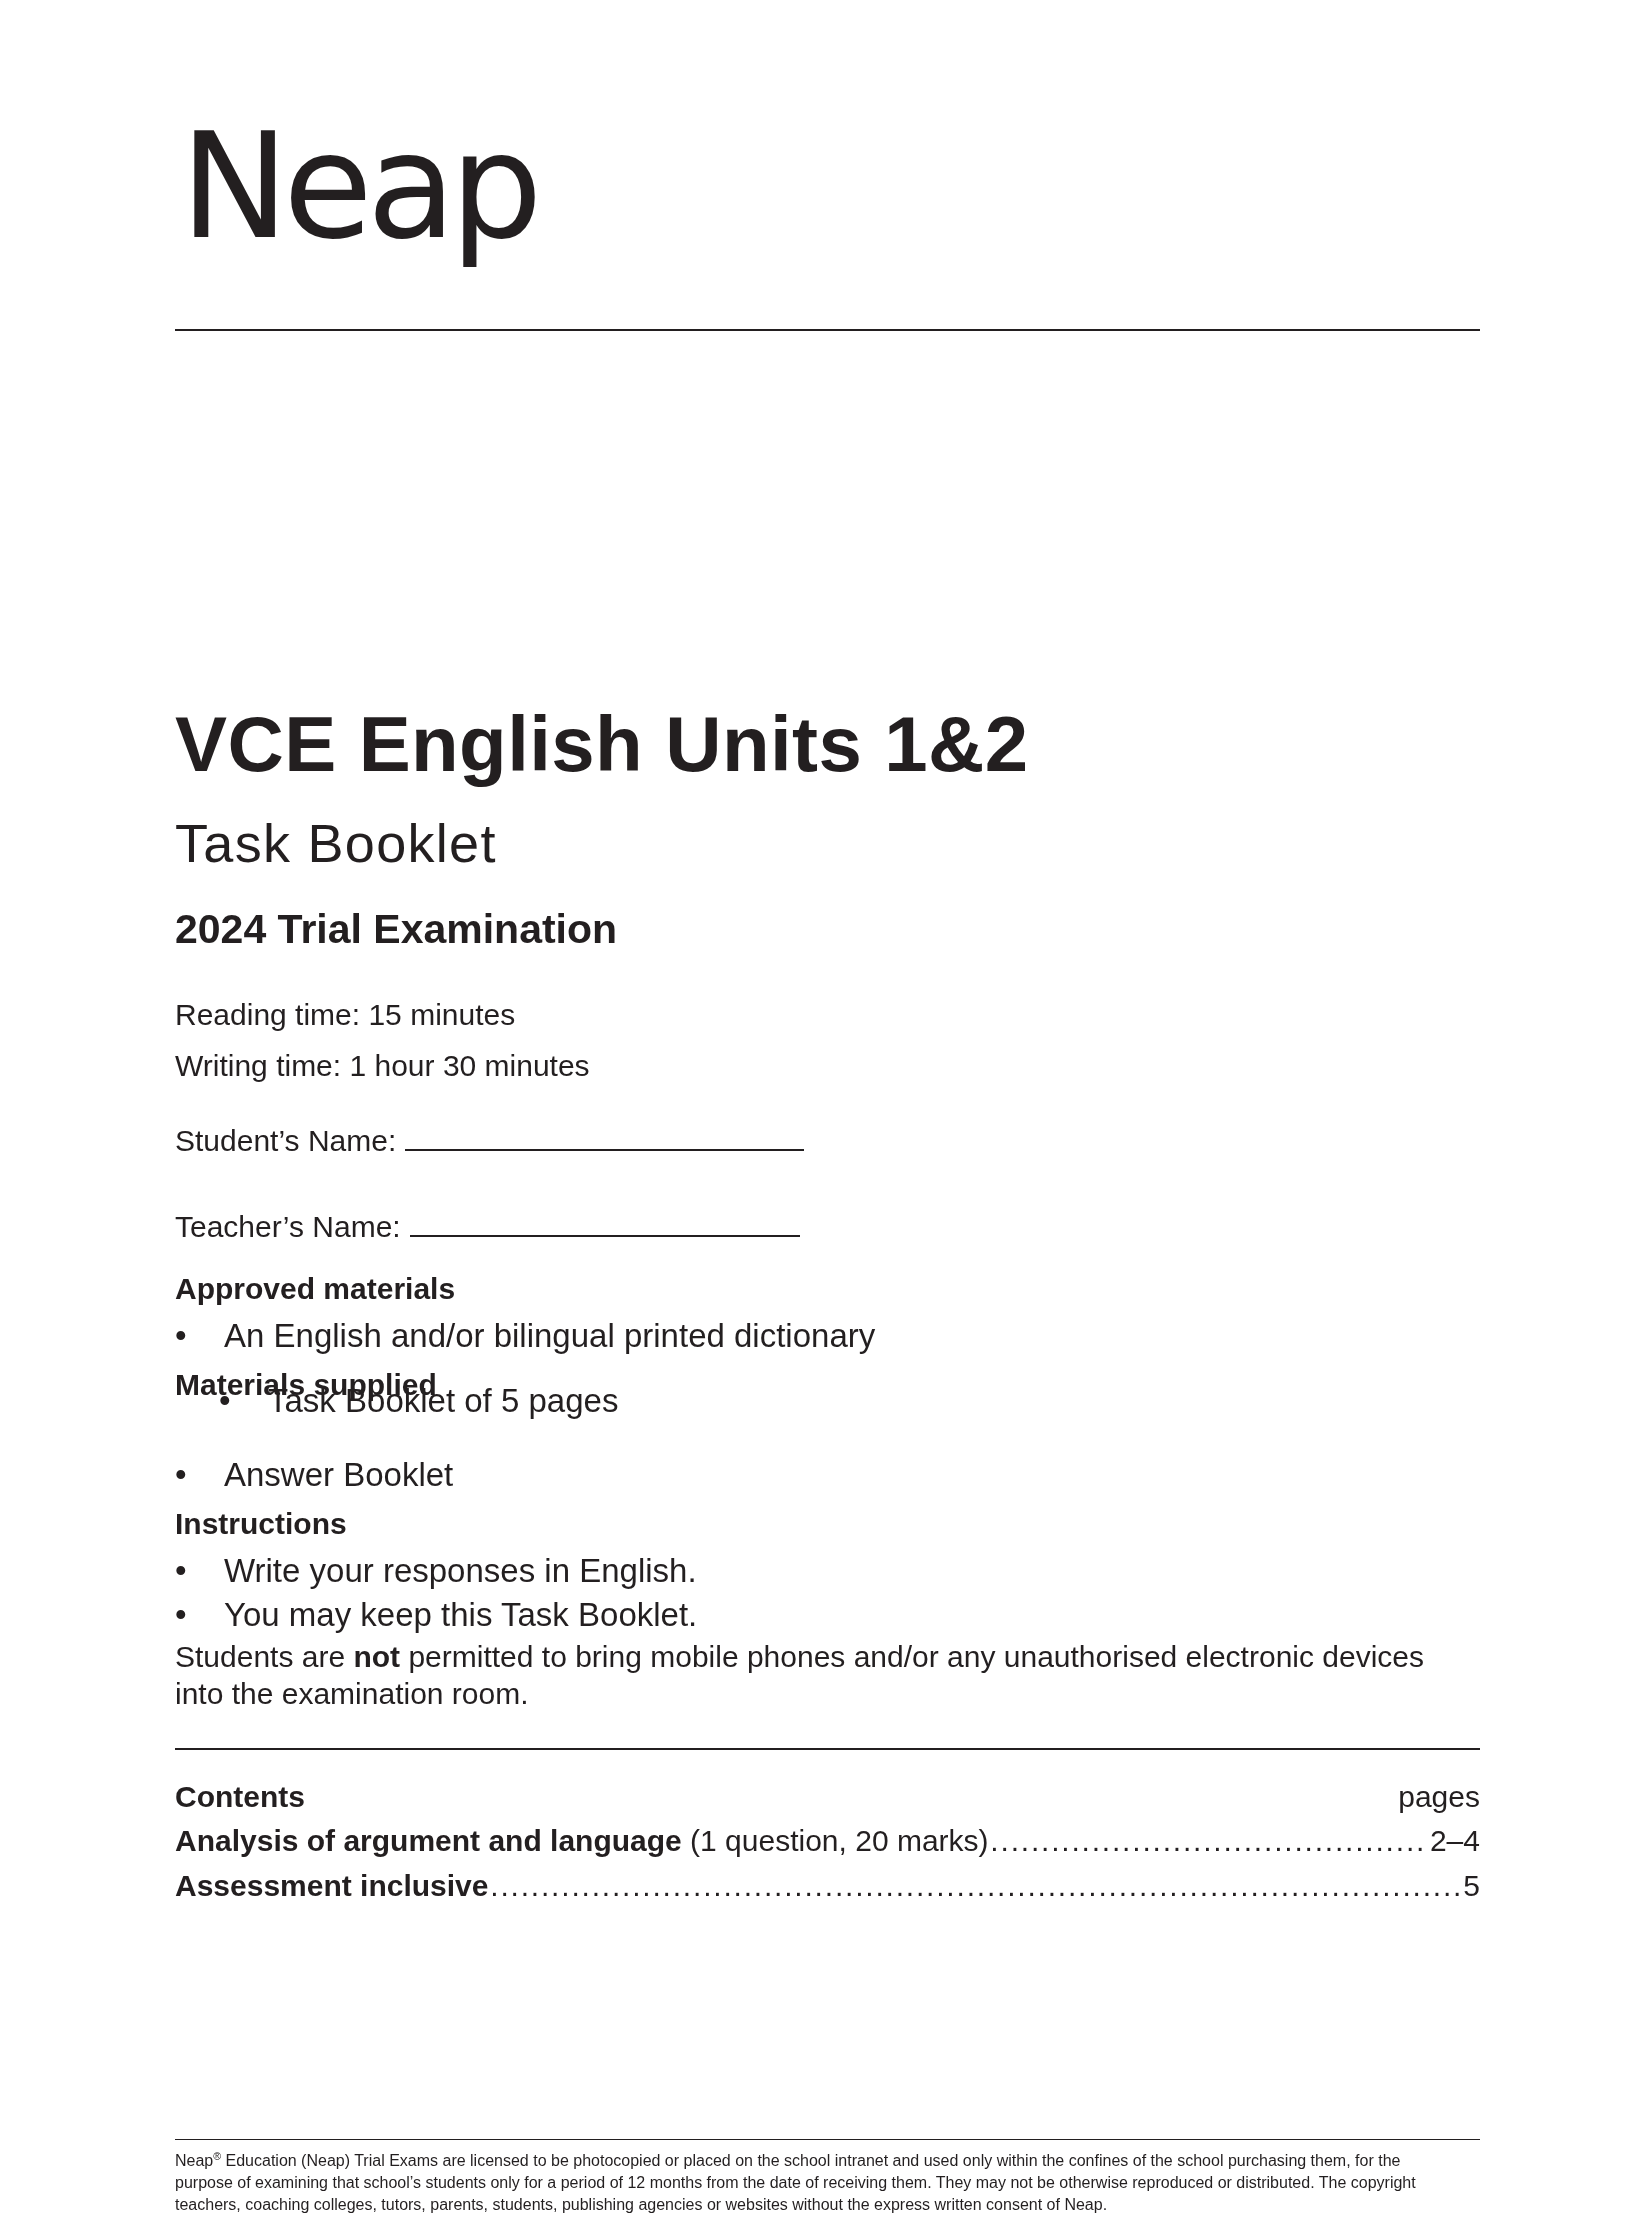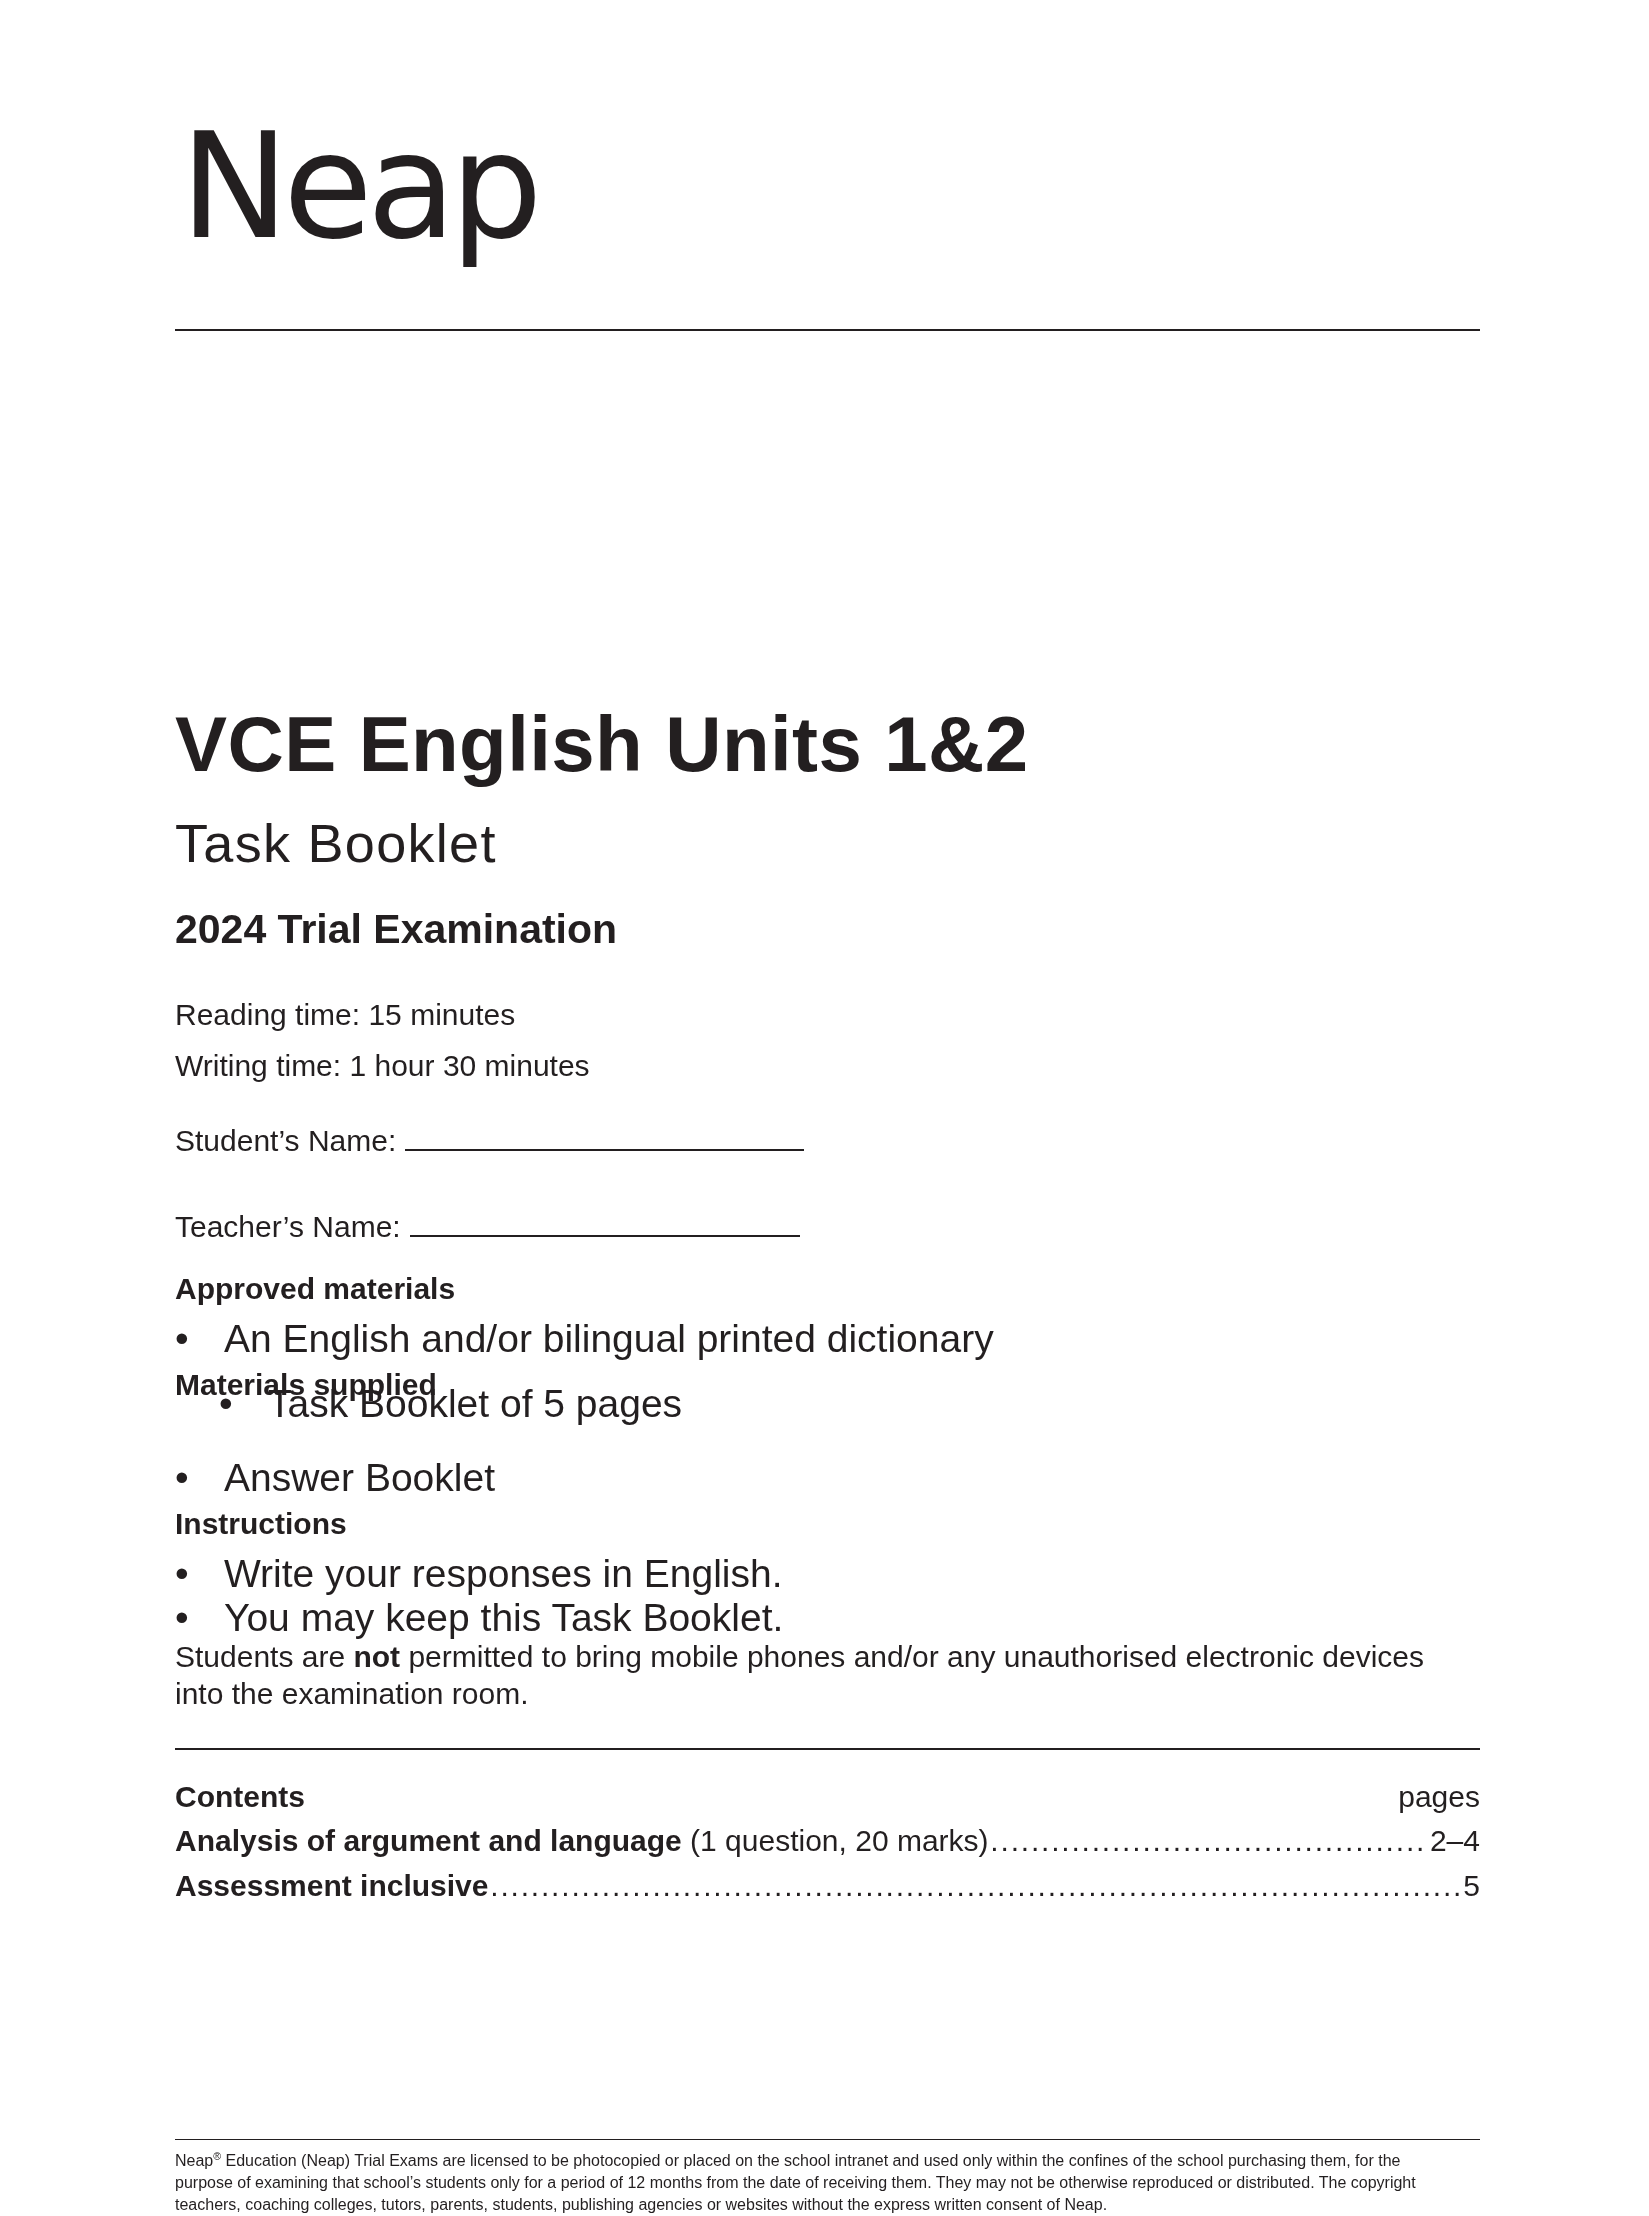--- a/index.html
+++ b/index.html
@@ -13,21 +13,21 @@
     font-weight: 400; line-height: 1; color: #231f20;
     font-family: "DejaVu Sans", sans-serif;
   }
   .rule { left: 175px; width: 1305px; height: 1.8px; background: #231f20; }
   .title { left: 175px; top: 705px; font-size: 78px; font-weight: 700; line-height: 1; white-space: nowrap; letter-spacing: 0.4px; }
   .subtitle { left: 175px; top: 816px; font-size: 54px; font-weight: 400; line-height: 1; letter-spacing: 1.3px; }
   .year { left: 175px; top: 909px; font-size: 41px; font-weight: 700; line-height: 1; text-align: center; }
   .line { left: 175px; font-size: 30px; line-height: 1; white-space: nowrap; }
   .blank { display: inline-block; border-bottom: 2.2px solid #231f20; vertical-align: baseline; height: 1.8px; margin-left: 8.9px; }
   .heading { font-weight: 700; }
-  .bullet-row { left: 175px; font-size: 39px; line-height: 1; white-space: nowrap; }
+  .bullet-row { left: 175px; font-size: 33px; line-height: 1; white-space: nowrap; }
   .bullet-row .dot { display: inline-block; width: 49px; }
   .toc-row { left: 175px; width: 1305px; font-size: 30px; line-height: 1; display: flex; align-items: baseline; white-space: nowrap; }
   .toc-row .leader { flex: 1; overflow: hidden; margin: 0 1.8px; letter-spacing: 1.8px; }
   .toc-row .leader::before { content: "................................................................................................................................................................................................................................................"; }
   .fine { left: 175px; width: 1308px; font-size: 16px; line-height: 22px; color: #231f20; }
   .fine sup { font-size: 10.6px; }
 </style>
 </head>
 <body>
 

